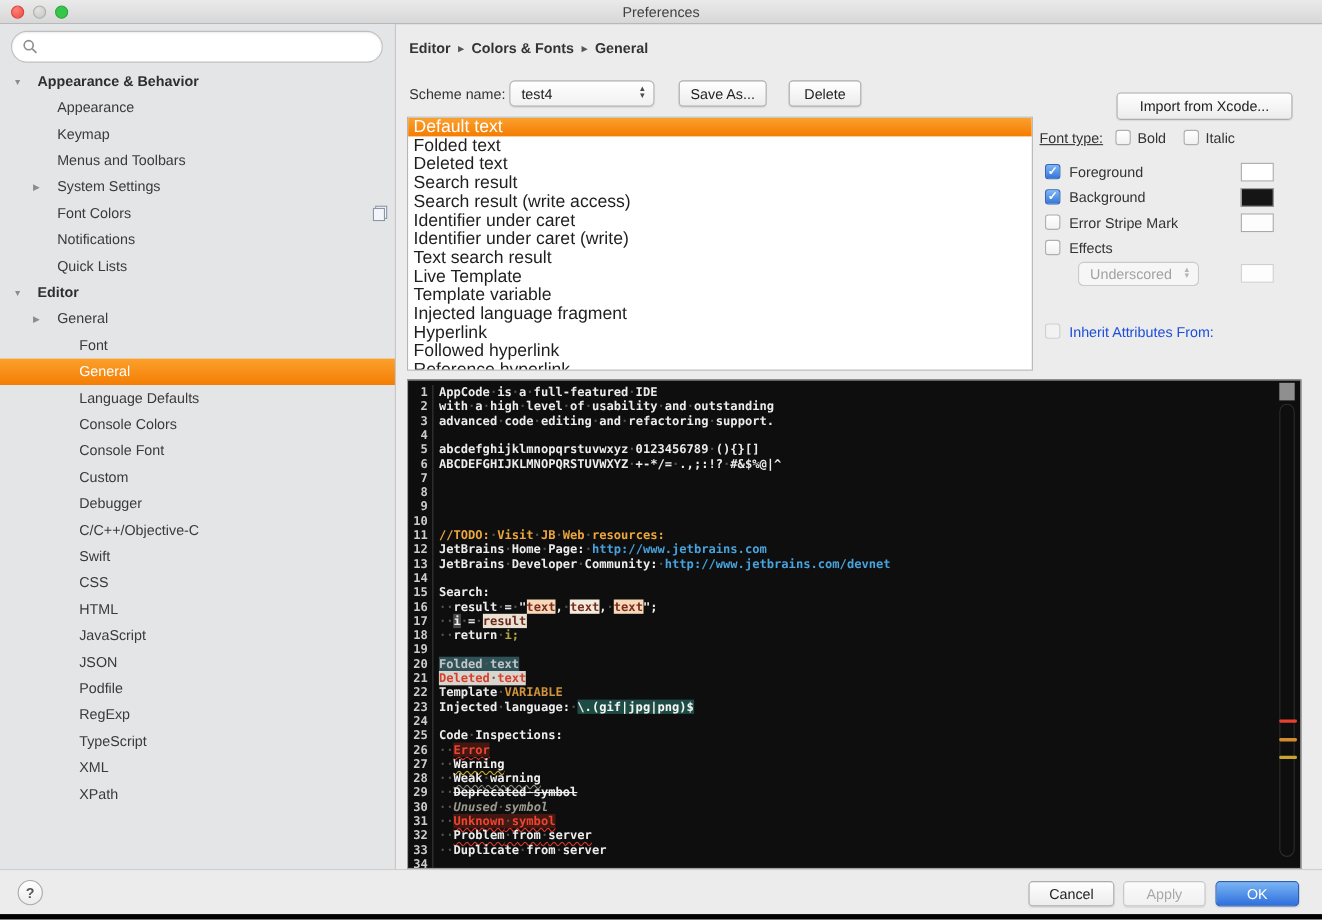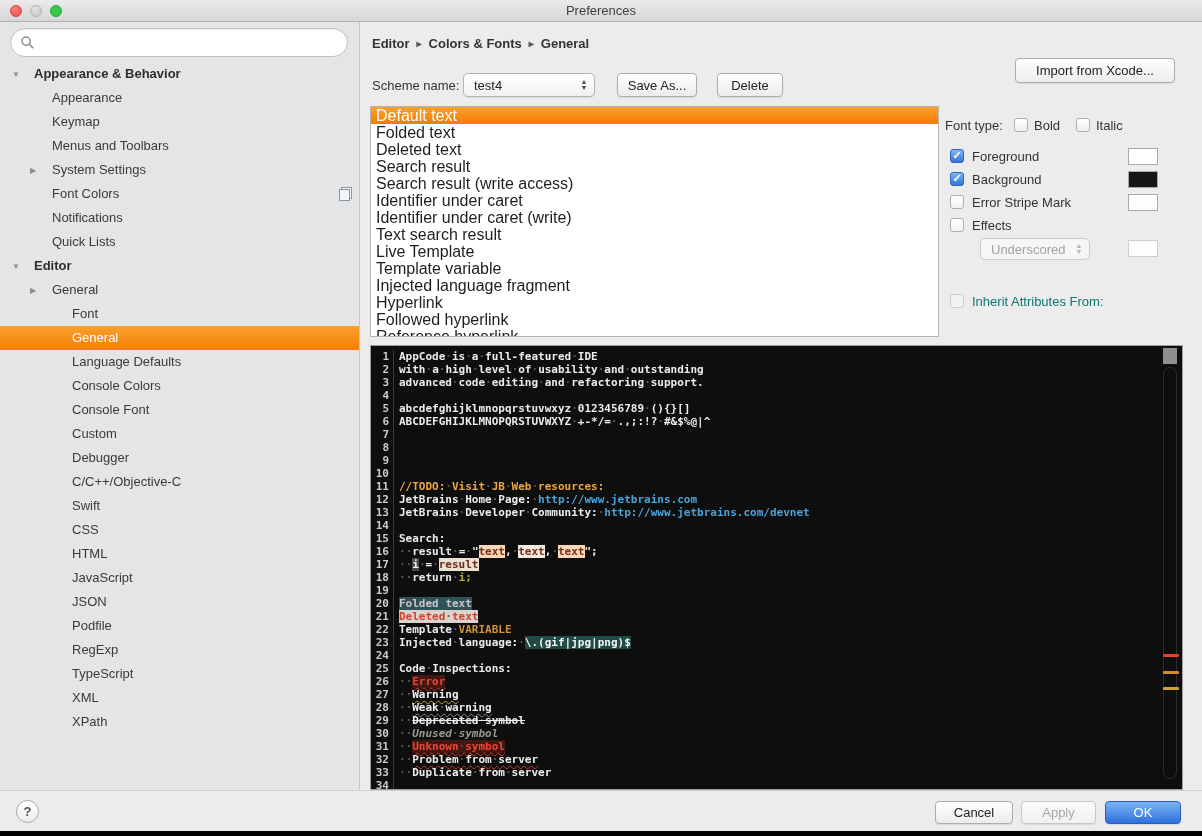--- a/index.html
+++ b/index.html
@@ -46,21 +46,21 @@
     font-size:13px;color:#222;box-sizing:border-box;box-shadow:0 1px 1px rgba(0,0,0,.08);cursor:default;}
   .btn.primary{background:linear-gradient(#7AB5F4,#2F70DD);border-color:#2A5FB8;color:#FFF;}
   .btn.disabled{color:#A8A8A8;background:linear-gradient(#FBFBFB,#F0F0F0);border-color:#C6C6C6;}
   
   .attrlist{position:absolute;left:370px;top:106px;width:569px;height:231px;background:#FFF;
     border:1px solid #B4B4B4;box-sizing:border-box;overflow:hidden;}
   .arow{height:17px;line-height:17px;padding-left:5px;font-size:16px;color:#1E1E1E;cursor:default;}
   .arow.sel{background:linear-gradient(#FBA12F,#F47C00);color:#FFF;}
   
   .optlabel{position:absolute;font-size:13px;color:#333;}
-  .optlabel.disabled{color:#0f766e;}
+  .optlabel.disabled{color:#1d4ed8;}
   .cb{position:absolute;width:14px;height:14px;border-radius:3px;border:1px solid #AFAFAF;
     background:linear-gradient(#FFF,#F1F1F1);box-sizing:border-box;}
   .cb.checked{background:linear-gradient(#7DB9F6,#3674DC);border-color:#3365B5;}
   .cb.checked::after{content:"✓";position:absolute;color:#FFF;font-size:11px;font-weight:bold;left:1.5px;top:-1px;}
   .cb.disabled{background:#F2F2F2;border-color:#CFCFCF;}
   .swatch{position:absolute;width:30px;height:17px;border:1px solid #A9A9A9;box-sizing:border-box;}
   .swatch.disabled{border-color:#CFCFCF;}
   
   .preview{position:absolute;left:370px;top:345px;width:813px;height:445px;background:#0E0E0E;
     border:1px solid #9E9E9E;box-sizing:border-box;overflow:hidden;
@@ -163,40 +163,40 @@
   <div class="schemelabel">Scheme name:</div>
   <div class="dropdown" style="left:463px;top:73px;width:132px;height:24px;">
     <span class="dval">test4</span>
     <span class="stepper">
         <i>▲</i>
         <i>▼</i>
       </span>
   </div>
   <div class="btn" style="left:617px;top:73px;width:80px;height:24px;">Save As...</div>
   <div class="btn" style="left:717px;top:73px;width:66px;height:24px;">Delete</div>
-  <div class="btn" style="left:1015px;top:58px;width:160px;height:25px;">Import from Xcode...</div>
+  <div class="btn" style="left:1015px;top:84px;width:160px;height:25px;">Import from Xcode...</div>
 
   <div class="attrlist">
       <div class="arow sel">Default text</div>
       <div class="arow">Folded text</div>
       <div class="arow">Deleted text</div>
       <div class="arow">Search result</div>
       <div class="arow">Search result (write access)</div>
       <div class="arow">Identifier under caret</div>
       <div class="arow">Identifier under caret (write)</div>
       <div class="arow">Text search result</div>
       <div class="arow">Live Template</div>
       <div class="arow">Template variable</div>
       <div class="arow">Injected language fragment</div>
       <div class="arow">Hyperlink</div>
       <div class="arow">Followed hyperlink</div>
       <div class="arow">Reference hyperlink</div>
     </div>
 
-  <div class="optlabel" style="left:945px;top:118px;">Font type:</div>
+  <div class="optlabel" style="left:945px;top:118px;text-decoration:underline;">Font type:</div>
   <span class="cb" style="left:1014px;top:118px;"></span>
   <div class="optlabel" style="left:1034px;top:118px;">Bold</div>
   <span class="cb" style="left:1076px;top:118px;"></span>
   <div class="optlabel" style="left:1096px;top:118px;">Italic</div>
 
   <span class="cb checked" style="left:950px;top:149px;"></span>
   <div class="optlabel" style="left:972px;top:149px;">Foreground</div>
   <span class="swatch" style="left:1128px;top:148px;background:#FFFFFF;"></span>
 
   <span class="cb checked" style="left:950px;top:172px;"></span>

